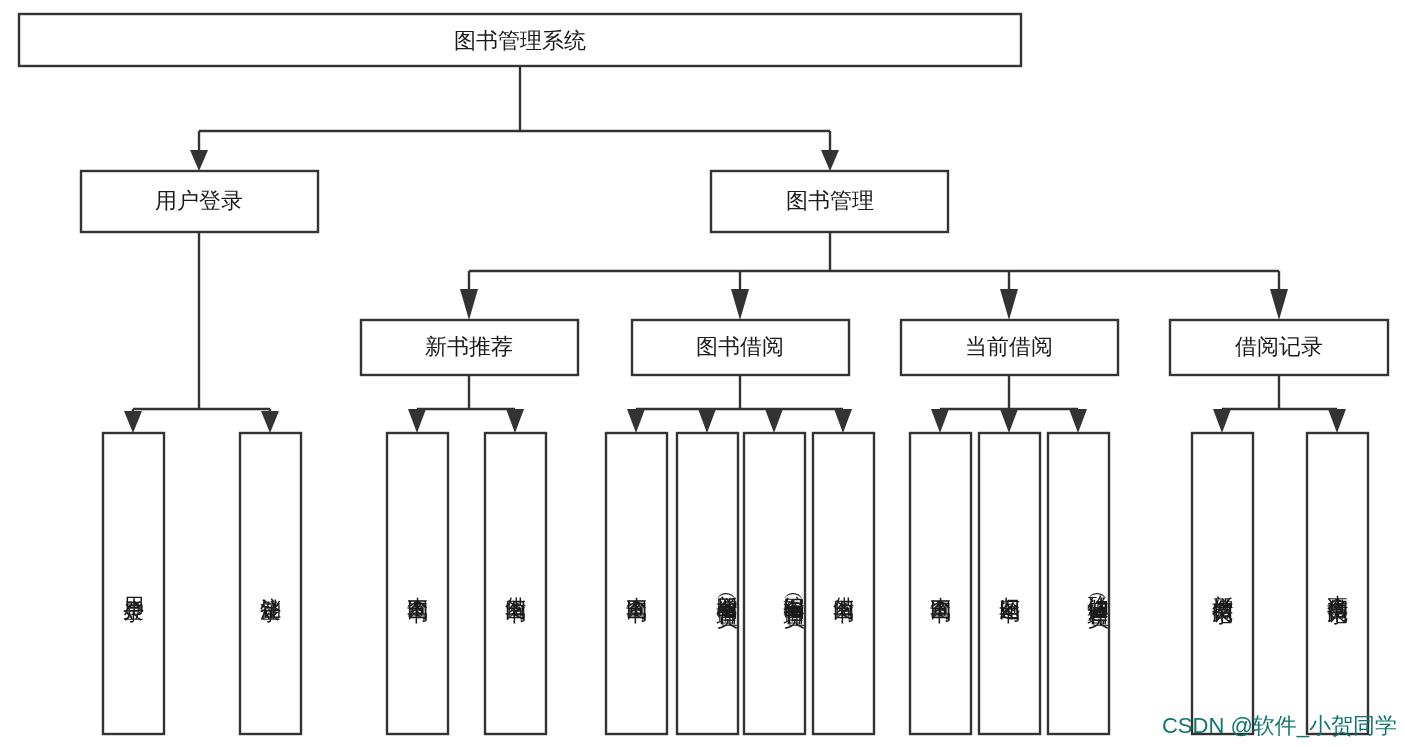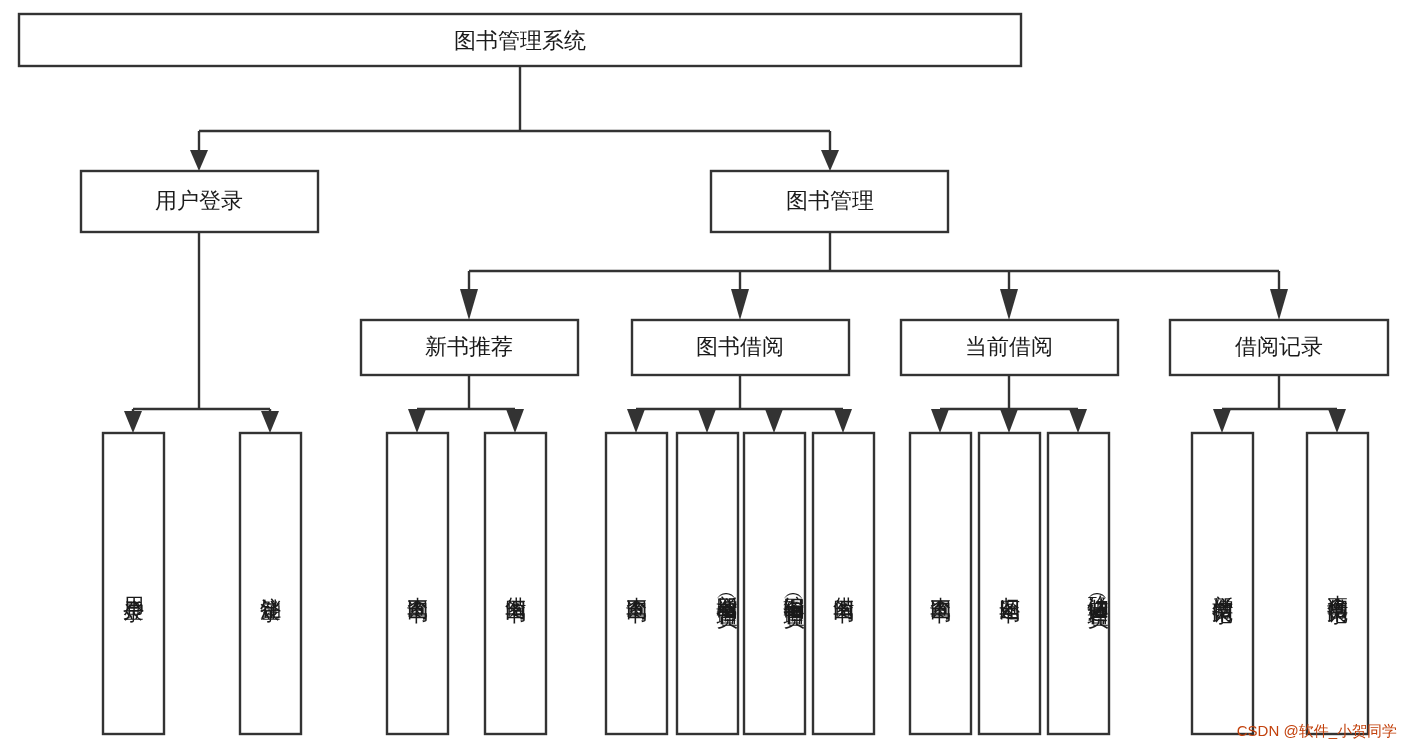--- a/index.html
+++ b/index.html
@@ -58,22 +58,22 @@
     text-align: center;
     white-space: nowrap;
     pointer-events: none;
     user-select: none;
   }
   .watermark {
     position: absolute;
     right: 8px;
     bottom: 6px;
     font-family: "Liberation Sans", "DejaVu Sans", sans-serif;
-    font-size: 15px;
-    color: #c2410c;
+    font-size: 22px;
+    color: #0f766e;
     white-space: nowrap;
     user-select: none;
   }
 </style>
 </head>
 <body>
 
 <div id="stage">
 
   <svg id="diagram" viewBox="0 0 1405 747">

